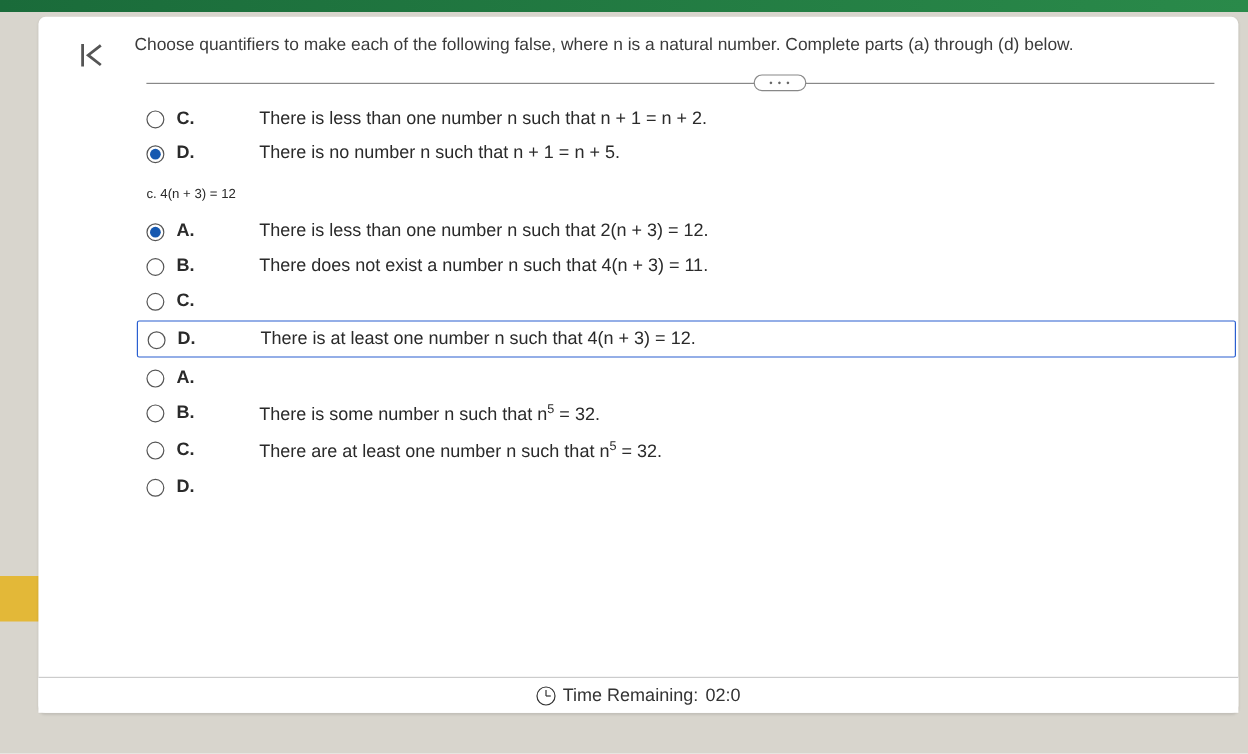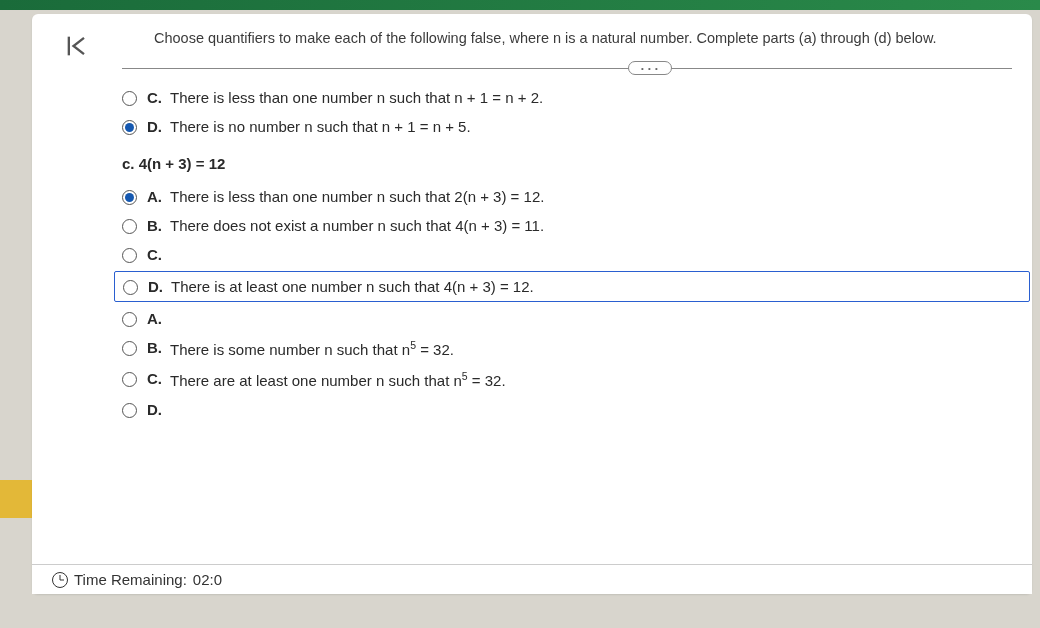--- a/index.html
+++ b/index.html
@@ -17,21 +17,21 @@
   }
   .content-wrap {
     background: #fff;
     border-radius: 6px;
     margin: 4px 8px 0 32px;
     padding: 12px 0 60px 0;
     min-height: 580px;
     position: relative;
     box-shadow: 0 1px 2px rgba(0,0,0,0.1);
   }
-  .header-row { display: flex; align-items: flex-start; padding: 0 20px 0 20px; gap: 42px; }
+  .header-row { display: flex; align-items: flex-start; padding: 0 20px 0 20px; }
   .back-icon { width: 50px; text-align:center; padding-top:6px; flex-shrink:0; }
   .back-icon svg { width:28px; height:28px; stroke:#555; }
   .instr {
     font-size: 14.5px; color:#3b3b3b; padding: 4px 0 10px 10px; flex:1;
   }
   .hr-wrap { padding: 0 20px 0 90px; position:relative; }
   .rule { border: none; border-top: 1px solid #888; margin: 4px 0 14px 0; }
   .pill {
     position: absolute; right: 360px; top: -7px;
     width: 44px; height: 14px; border:1px solid #888; border-radius: 7px;
@@ -41,33 +41,33 @@
   .question-body { padding: 0 10px 0 90px; }
   .opt-row { display:flex; align-items:flex-start; padding: 6px 0; }
   .radio {
     width:15px; height:15px; border:1.5px solid #555; border-radius:50%;
     flex-shrink:0; margin-top:2px; position:relative; cursor:pointer;
   }
   .radio.selected::after {
     content:""; position:absolute; inset:2px; background:#1558b0; border-radius:50%;
   }
   .opt-letter { font-weight:bold; margin: 0 8px 0 10px; color:#2a2a2a; font-size:15px; }
-  .opt-text { font-size:15px; color:#2a2a2a; }
-  .part-label { font-weight:bold; font-size:15px; color:#2a2a2a; padding: 14px 0 10px 0; }
+  .opt-text { font-size:15px; color:#2a2a2a;margin-left:46px; }
+  .part-label { font-weight:normal; font-size:11px; color:#2a2a2a; padding: 14px 0 10px 0; }
   .highlighted {
     border:1.5px solid #2a5fd0; border-radius:2px;
     padding: 4px 0 4px 0; margin: 2px -8px 2px -8px;
   }
   .highlighted .opt-row { padding: 2px 0 2px 8px; }
   sup { font-size: 0.7em; vertical-align: super; }
   .time-bar {
     position:absolute; bottom:0; right:0; left:0;
     border-top:1px solid #ccc; background:#fff;
     padding: 6px 20px; text-align:right; font-size:15px; color:#333;
-    display:flex; justify-content:flex-start; align-items:center; gap:6px;
+    display:flex; justify-content:center; align-items:center; gap:6px;
   }
   .clock-icon { width:16px; height:16px; border:1.5px solid #333; border-radius:50%; position:relative; }
   .clock-icon::before { content:""; position:absolute; left:50%; top:50%; width:1px; height:5px; background:#333; transform-origin:bottom; transform:translate(-50%,-100%); }
   .clock-icon::after { content:""; position:absolute; left:50%; top:50%; width:4px; height:1px; background:#333; transform:translate(0,-50%); }
   .yellow-tab {
     position:absolute; left:0; top:480px; width:36px; height:38px;
     background:#e3b838; border-radius: 0 3px 3px 0;
   }
 </style>
 </head>

